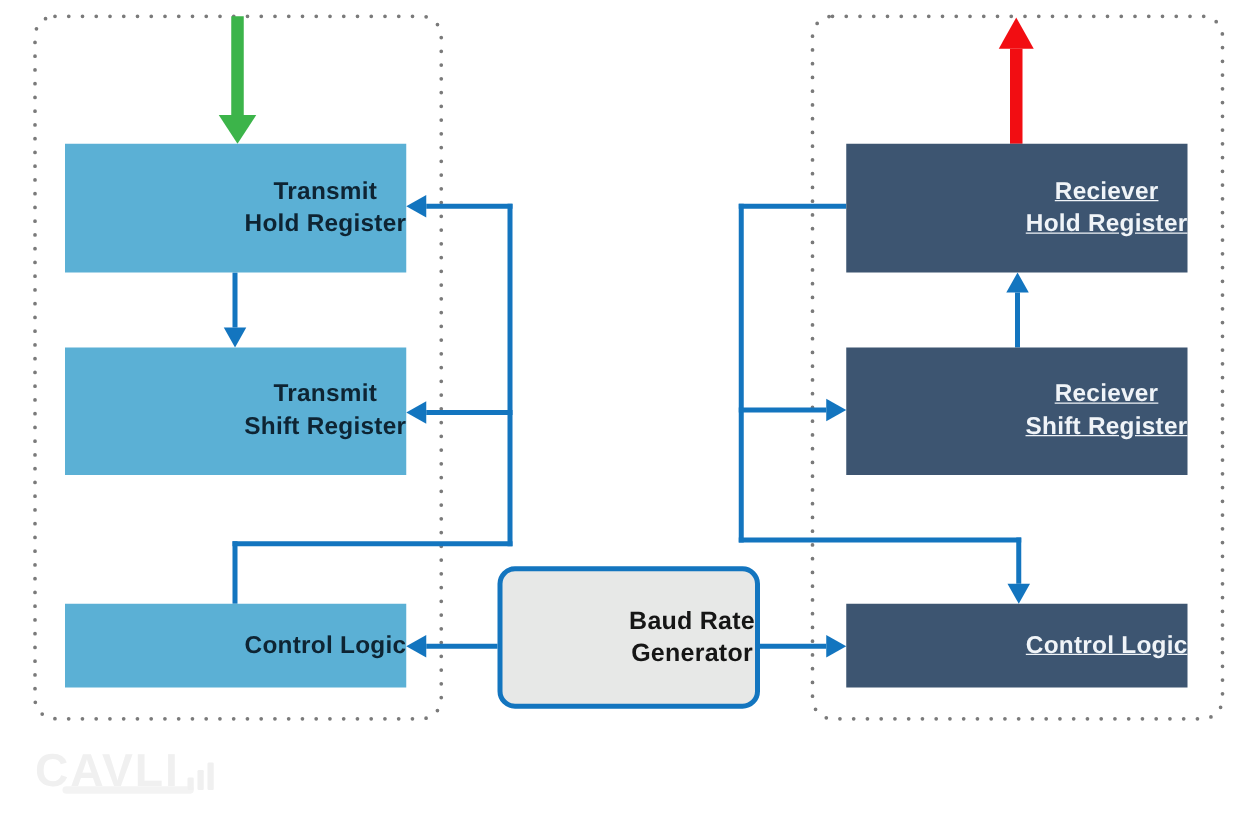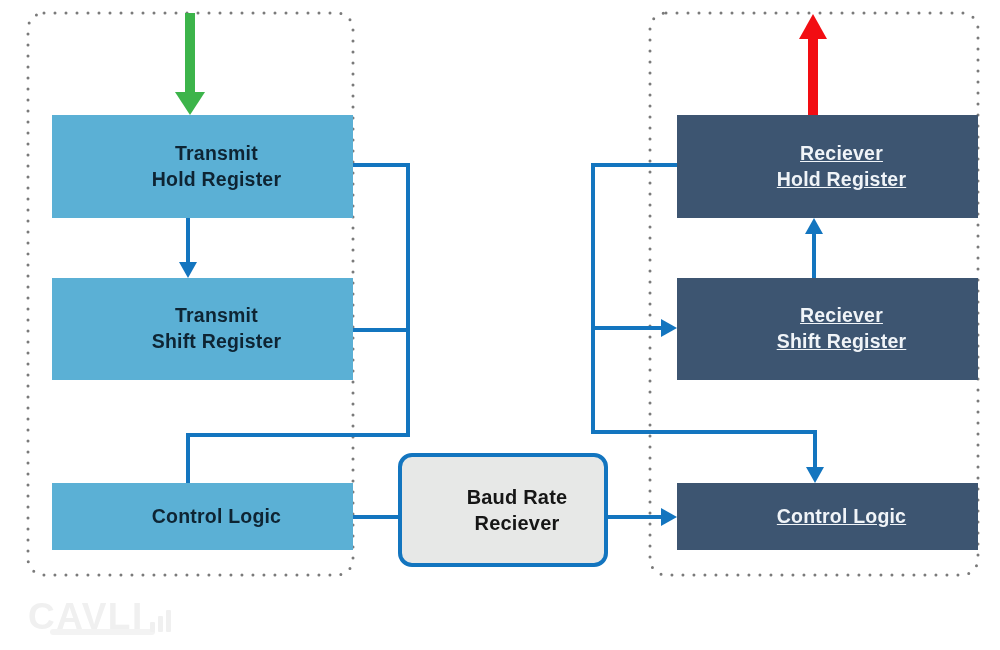--- a/index.html
+++ b/index.html
@@ -6,25 +6,24 @@
   #canvas{
     position:relative;
     width:1000px;height:650px;
     background:#ffffff;
     overflow:hidden;
     font-family:"Liberation Sans", sans-serif;
   }
   
   .block{
     position:absolute;
-    display:flex;align-items:center;justify-content:center;
+    display:flex;align-items:center;justify-content:flex-end;
     text-align:center;
     font-size:19.5px;font-weight:600;line-height:1.32;
     letter-spacing:.2px;
-    padding-left:28px;
   }
   .block span{white-space:pre-line;}
   .tx{background:var(--transmit-box);color:var(--transmit-text);}
   .rx{background:var(--receive-box);color:var(--receive-text);text-decoration:underline;}
   .gen{
     background:var(--generator-fill);
     border:4px solid var(--generator-border);
     border-radius:14px;
     color:var(--generator-text);
     font-size:20px;font-weight:600;
@@ -152,21 +151,21 @@
   <div class="block rx" style="left:677px;top:278px;width:273px;height:102px;">
     <span>Reciever
 Shift Register</span>
   </div>
   <div class="block rx" style="left:677px;top:483px;width:273px;height:67px;">
     <span>Control Logic</span>
   </div>
 
   <div class="block gen" style="left:398px;top:453px;width:210px;height:114px;">
     <span>Baud Rate
-Reciever</span>
+Generator</span>
   </div>
 
   <div class="watermark">
     <span>CAVLI</span>
     <span class="wm-bars">
       <span class="wm-bar" style="height:10px;"></span>
       <span class="wm-bar" style="height:16px;"></span>
       <span class="wm-bar" style="height:22px;"></span>
     </span>
   </div>

